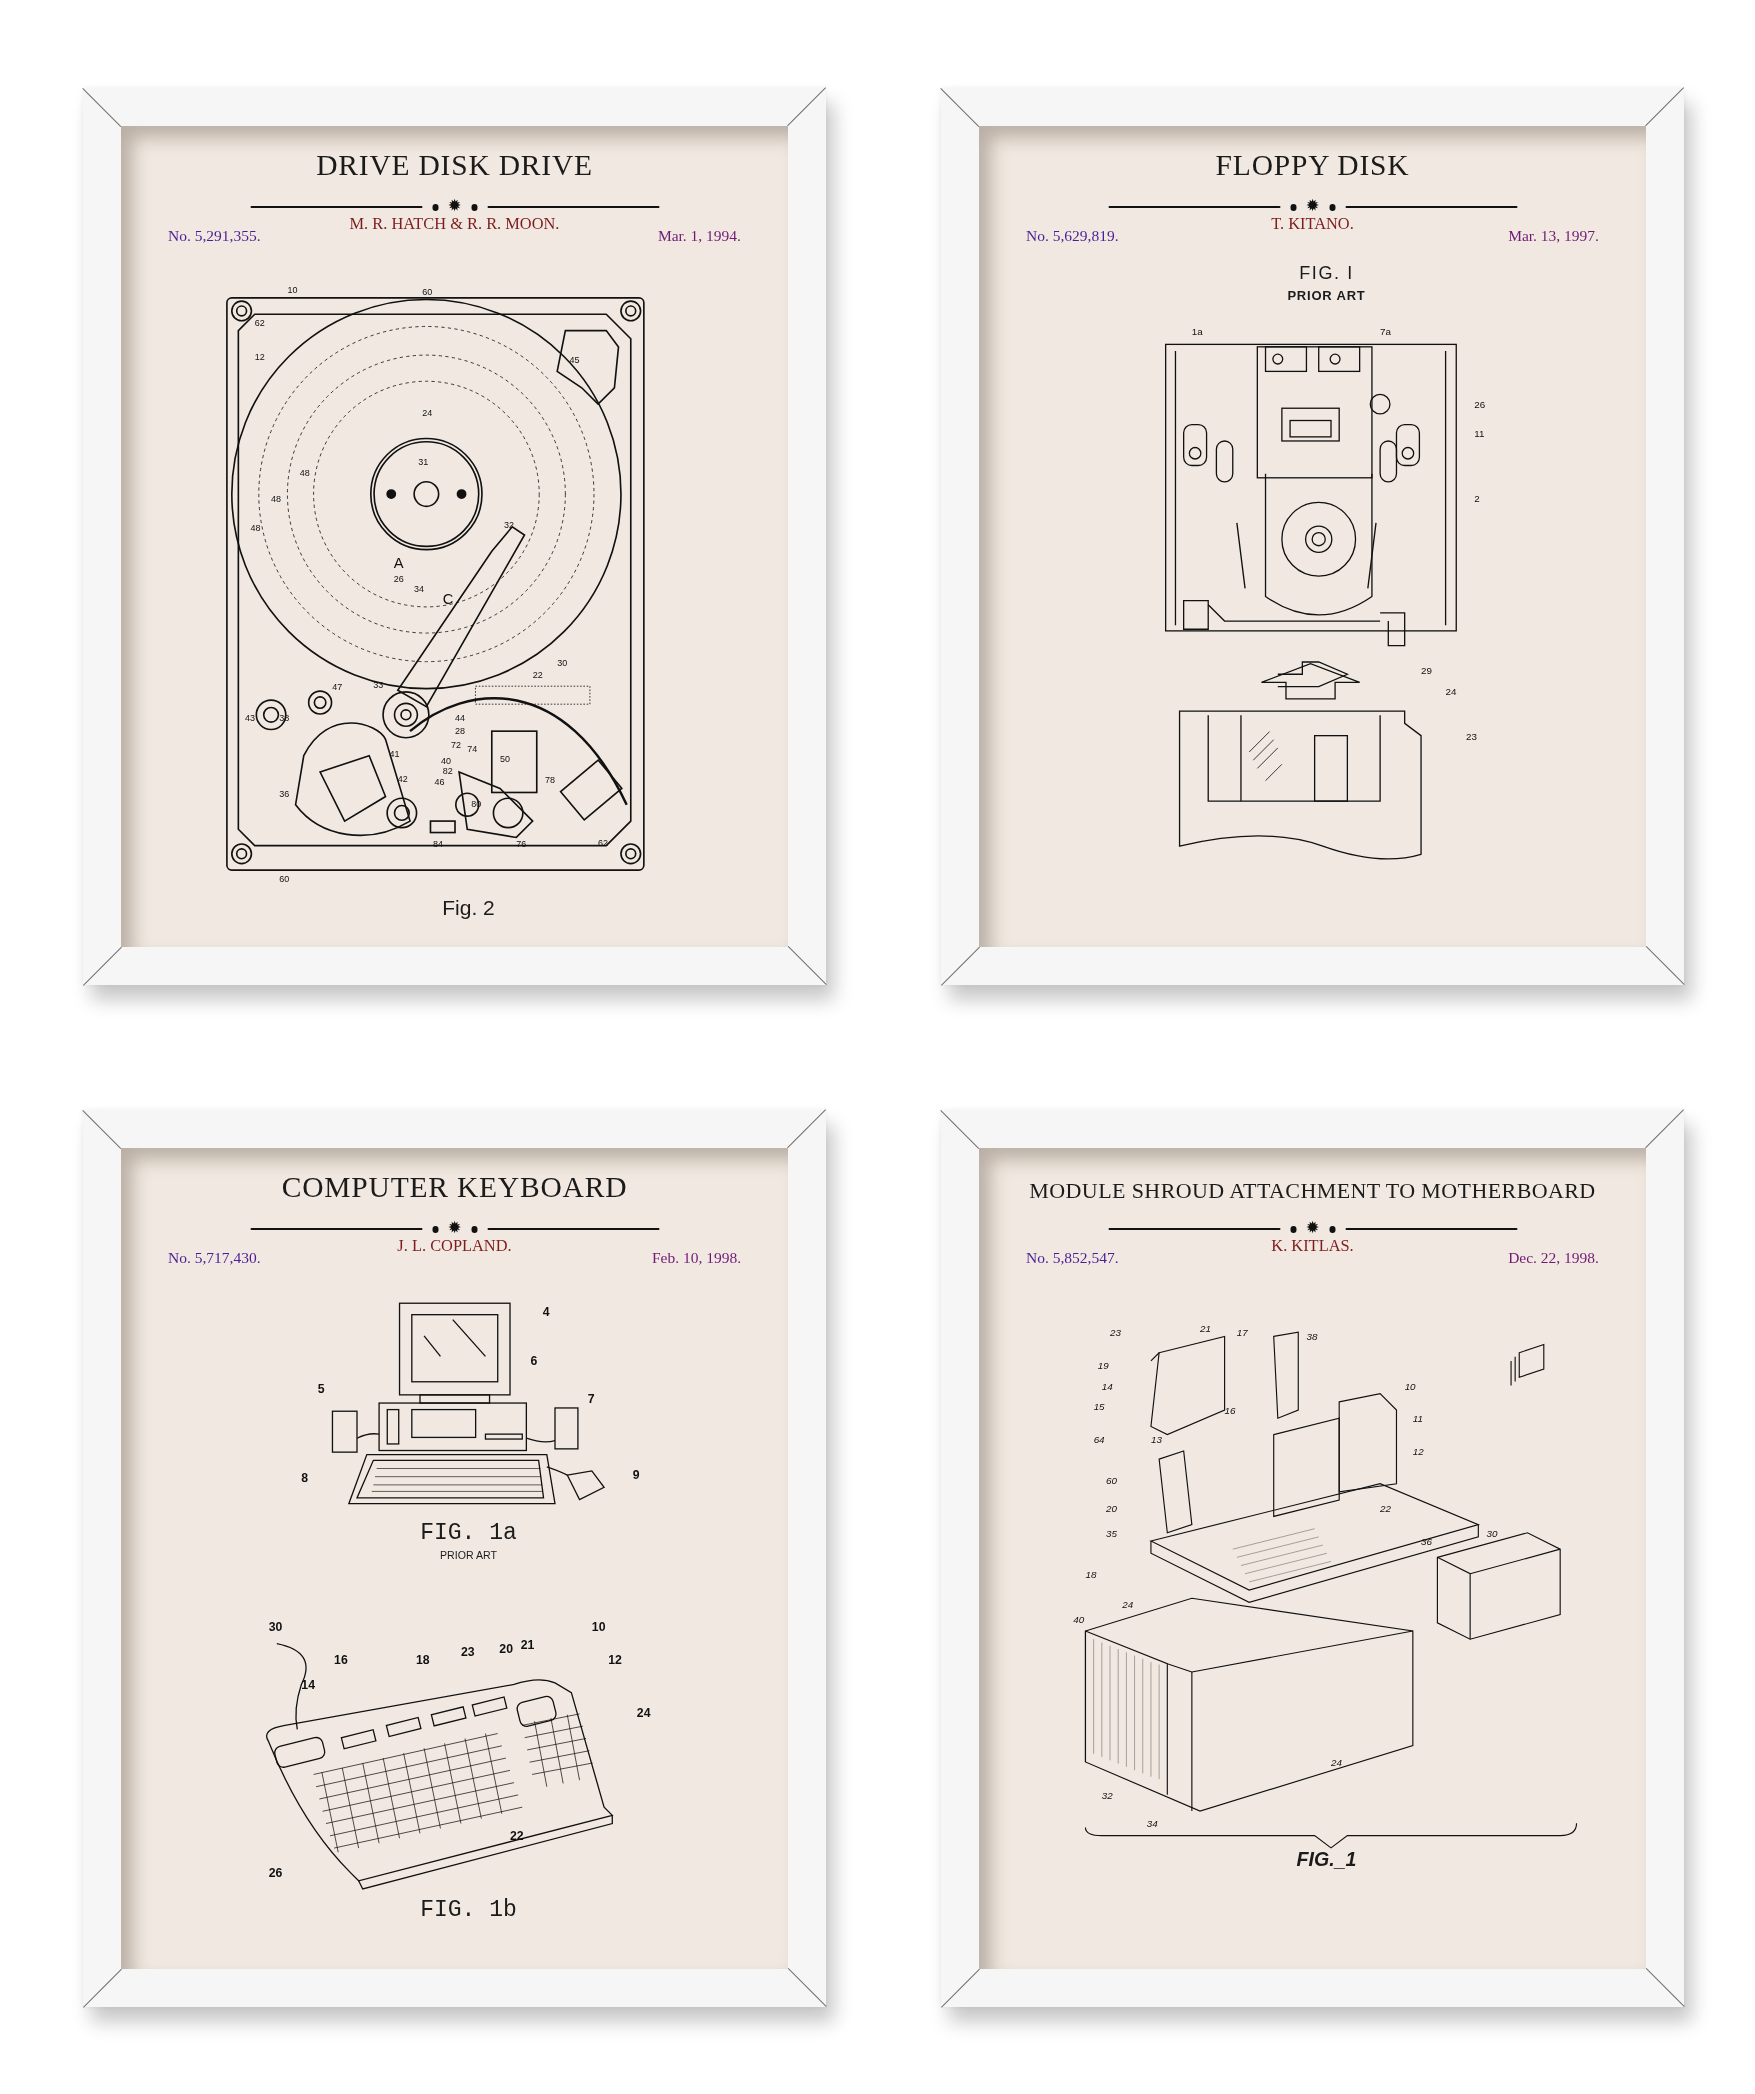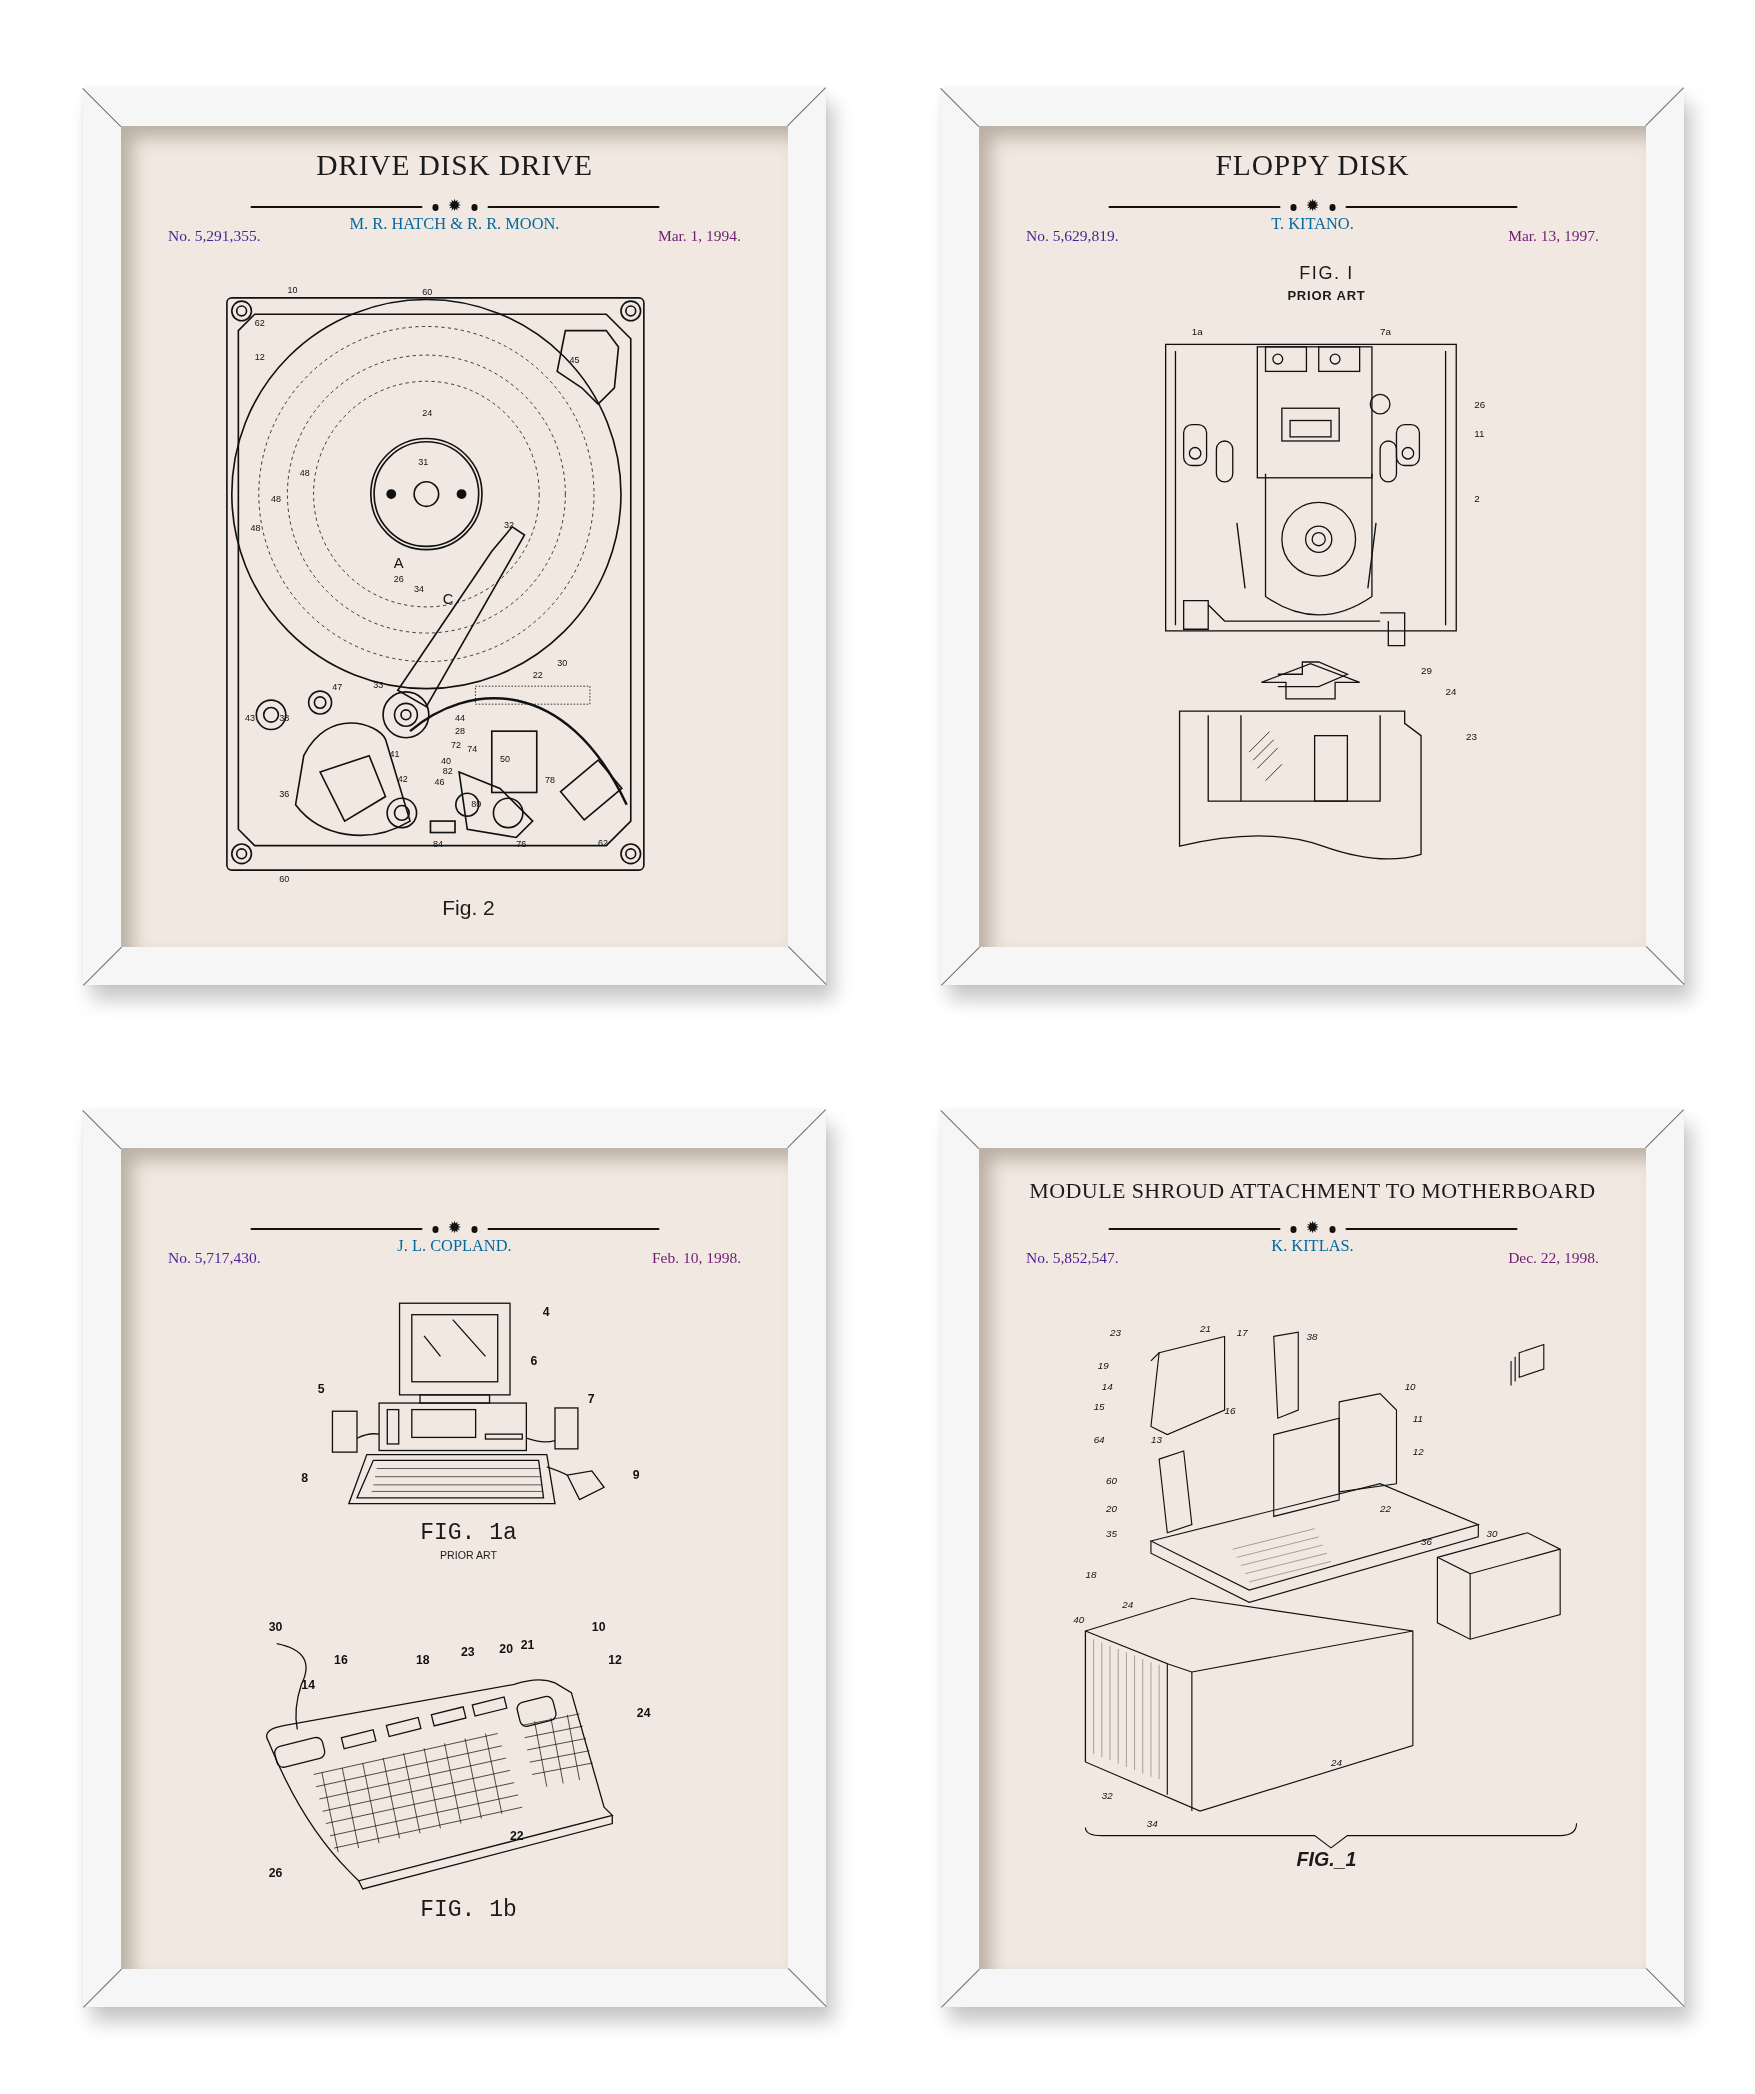--- a/index.html
+++ b/index.html
@@ -17,21 +17,21 @@
     overflow:hidden;
   }
   .title { position:absolute; left:0; right:0; text-align:center; top:23px; font-size:29.5px; letter-spacing:0.8px; color:#1b1b1b; }
   .title.small { font-size:22px; letter-spacing:0.4px; top:29.5px; }
   .divider { position:absolute; left:50%; transform:translateX(-50%); top:75px; width:409px; height:13px; }
   .divider .line-l, .divider .line-r { position:absolute; top:4.9px; height:2.5px; width:172px; background:#111; border-radius:1.6px; }
   .divider .line-l { left:0; }
   .divider .line-r { right:0; }
   .divider .dot { position:absolute; top:3.3px; width:6.5px; height:6.5px; border-radius:50%; background:#111; }
   .divider .star { position:absolute; left:50%; top:-3.3px; transform:translateX(-50%); font-size:16.4px; line-height:16.4px; color:#111; }
-  .inventor { position:absolute; left:0; right:0; text-align:center; top:88px; font-size:16.4px; color:#0369a1; }
+  .inventor { position:absolute; left:0; right:0; text-align:center; top:88px; font-size:16.4px; color:#7f1d1d; }
   .pno { position:absolute; left:47px; top:101px; font-size:15.5px; color:#4c1d95; }
   .pdate { position:absolute; right:47px; top:101px; font-size:15.5px; color:#701a75; }
   .drawing { position:absolute; }
   .fig { position:absolute; left:0; right:0; text-align:center; color:#1b1b1b;padding-left:28px; }
   .lbl { font-family:"Liberation Sans", sans-serif; font-size:11px; fill:#111; }
   svg { overflow:visible; }
 </style>
 </head>
 <body>
 
@@ -211,20 +211,21 @@
     </svg>
   </div>
 </div>
 
 <div class="frame" style="left:83px; top:1110px;">
   <div class="miter" style="left:0; top:0; transform:rotate(45deg);"></div>
   <div class="miter" style="left:743px; top:0; transform:rotate(135deg);"></div>
   <div class="miter" style="left:0; top:897px; transform:rotate(-45deg);"></div>
   <div class="miter" style="left:743px; top:897px; transform:rotate(-135deg);"></div>
   <div class="mat">
+    <div class="title">COMPUTER KEYBOARD</div>
     <div class="divider">
       <span class="line-l"></span>
         <span class="dot" style="left:182px"></span>
       <span class="star">✹</span>
       <span class="dot" style="left:221px"></span>
         <span class="line-r"></span>
     </div>
     <div class="inventor">J. L. COPLAND.</div>
     <div class="pno">No. 5,717,430.</div>
     <div class="pdate">Feb. 10, 1998.</div>

